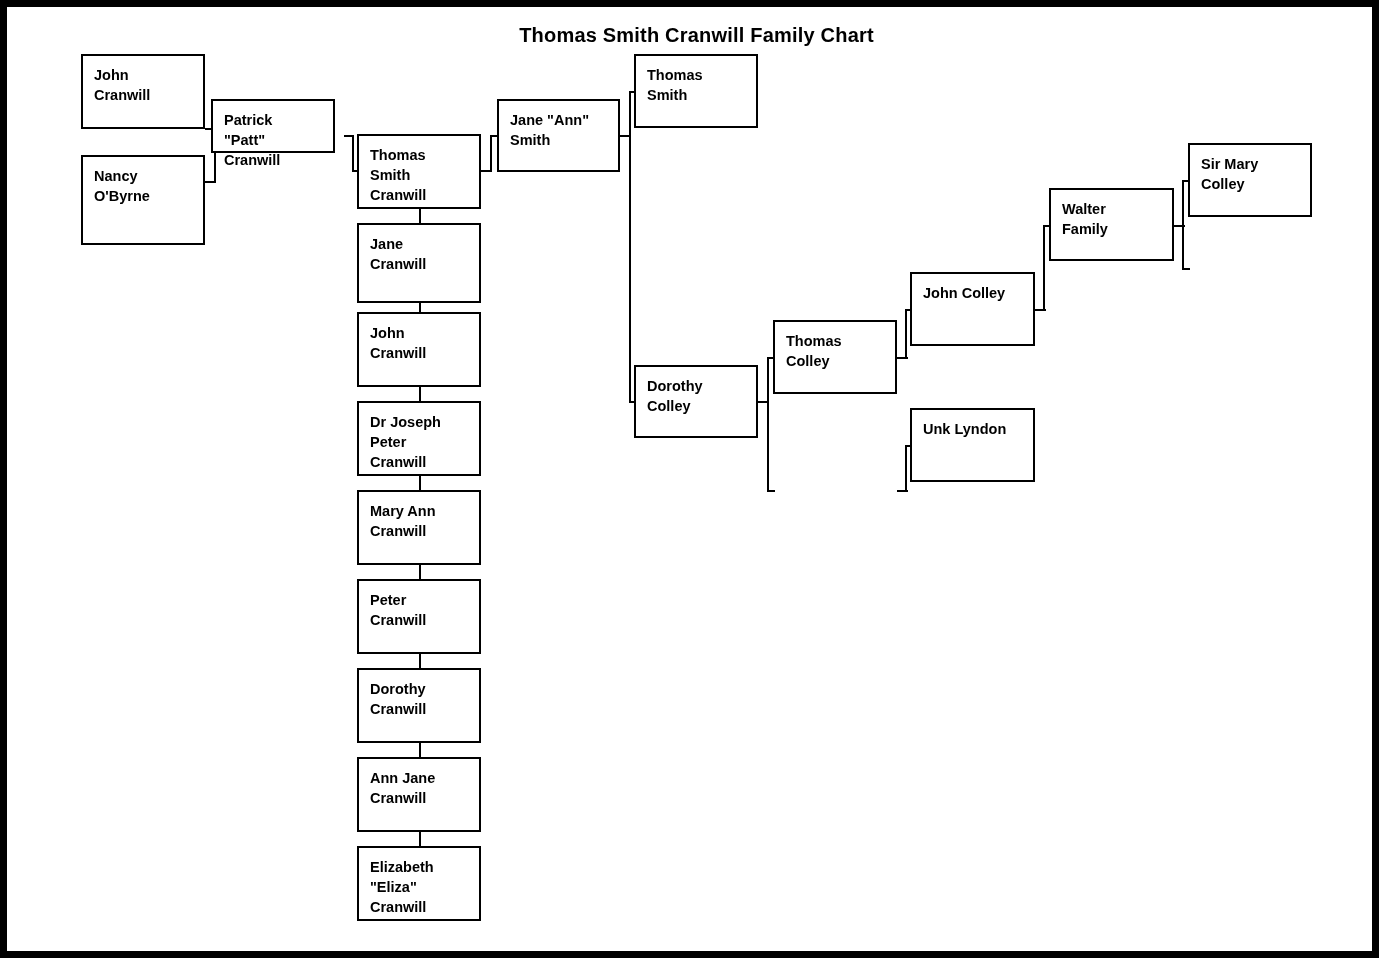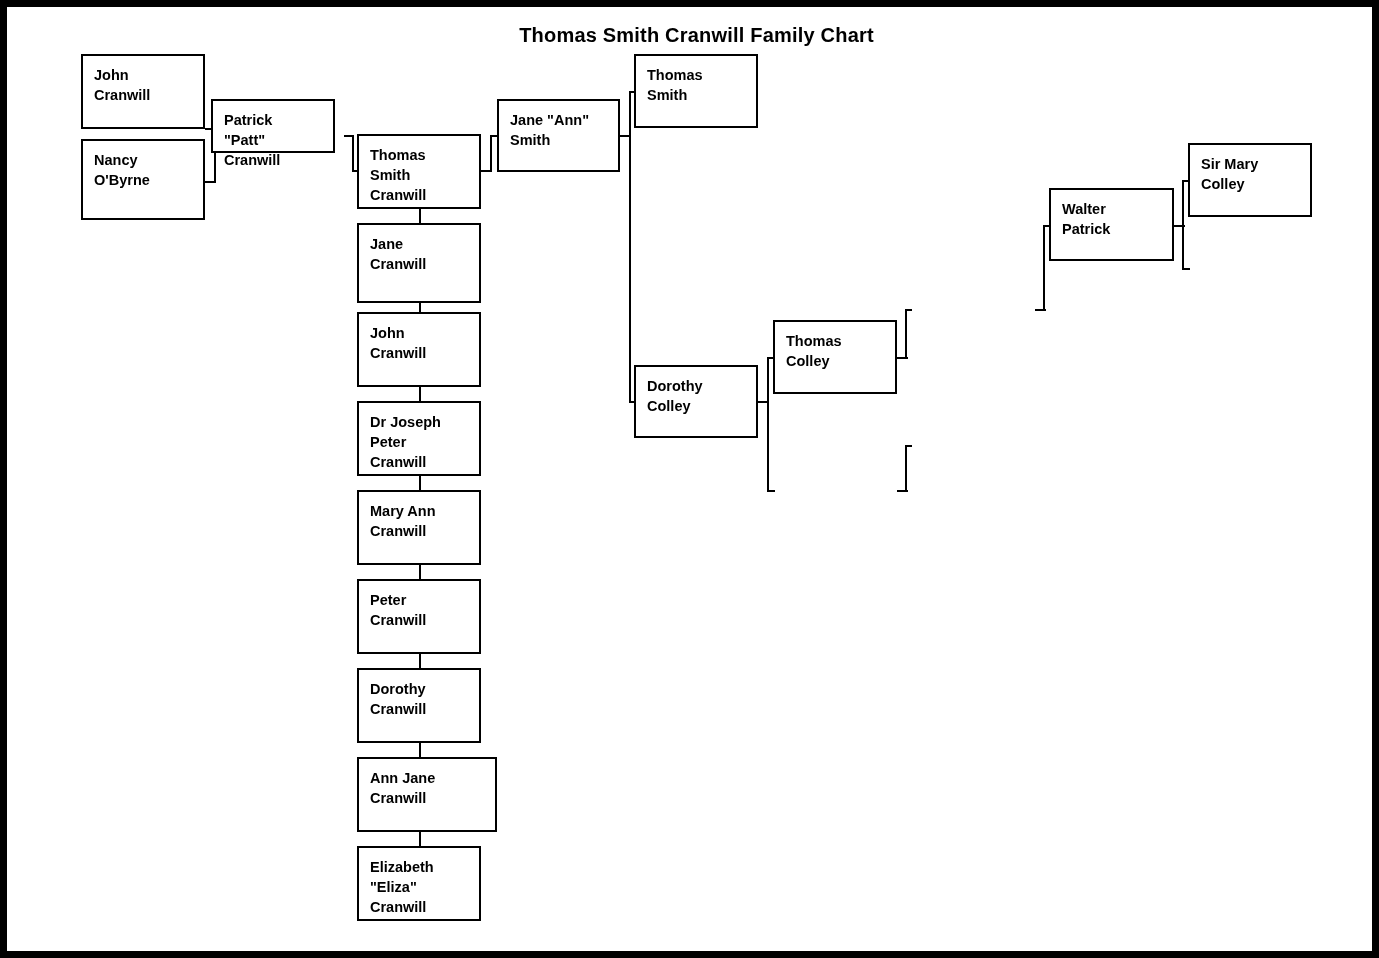--- a/index.html
+++ b/index.html
@@ -94,52 +94,54 @@
       <div class="link v" style="left: 1036px; top: 218px; height: 86px;"></div>
       <div class="link h" style="left: 1036px; top: 218px; width: 8px;"></div>
       <div class="link h" style="left: 1167px; top: 218px; width: 11px;"></div>
       <div class="link v" style="left: 1175px; top: 173px; height: 90px;"></div>
       <div class="link h" style="left: 1175px; top: 173px; width: 8px;"></div>
       <div class="link h" style="left: 1175px; top: 261px; width: 8px;"></div>
     </div>
 
   <div class="node" style="left:74px;  top:47px;  width:124px; height:75px;">John
 Cranwill</div>
-  <div class="node" style="left:74px;  top:132px; width:124px; height:81px;">Nancy
+  <div class="node" style="left:74px;  top:148px; width:124px; height:90px;">Nancy
 O'Byrne</div>
   <div class="node" style="left:204px; top:92px;  width:124px; height:54px;">Patrick
 "Patt"
 Cranwill</div>
   <div class="node" style="left:350px; top:127px; width:124px; height:75px;">Thomas
 Smith
 Cranwill</div>
   <div class="node" style="left:350px; top:216px; width:124px; height:80px;">Jane
 Cranwill</div>
   <div class="node" style="left:350px; top:305px; width:124px; height:75px;">John
 Cranwill</div>
   <div class="node" style="left:350px; top:394px; width:124px; height:75px;">Dr Joseph
 Peter
 Cranwill</div>
   <div class="node" style="left:350px; top:483px; width:124px; height:75px;">Mary Ann
 Cranwill</div>
   <div class="node" style="left:350px; top:572px; width:124px; height:75px;">Peter
 Cranwill</div>
   <div class="node" style="left:350px; top:661px; width:124px; height:75px;">Dorothy
 Cranwill</div>
-  <div class="node" style="left:350px; top:750px; width:140px; height:75px;">Ann Jane
+  <div class="node" style="left:350px; top:750px; width:124px; height:75px;">Ann Jane
 Cranwill</div>
   <div class="node" style="left:350px; top:839px; width:124px; height:75px;">Elizabeth
 "Eliza"
 Cranwill</div>
   <div class="node" style="left:490px; top:92px;  width:123px; height:73px;">Jane "Ann"
 Smith</div>
   <div class="node" style="left:627px; top:47px;  width:124px; height:74px;">Thomas
 Smith</div>
   <div class="node" style="left:627px; top:358px; width:124px; height:73px;">Dorothy
 Colley</div>
   <div class="node" style="left:766px; top:313px; width:124px; height:74px;">Thomas
 Colley</div>
+  <div class="node" style="left:903px; top:265px; width:125px; height:74px;">John Colley</div>
+  <div class="node" style="left:903px; top:401px; width:125px; height:74px;">Unk Lyndon</div>
   <div class="node" style="left:1042px;top:181px; width:125px; height:73px;">Walter
-Patrick</div>
+Family</div>
   <div class="node" style="left:1181px;top:136px; width:124px; height:74px;">Sir Mary
 Colley</div>
 
 </div>
 
 </body></html>

